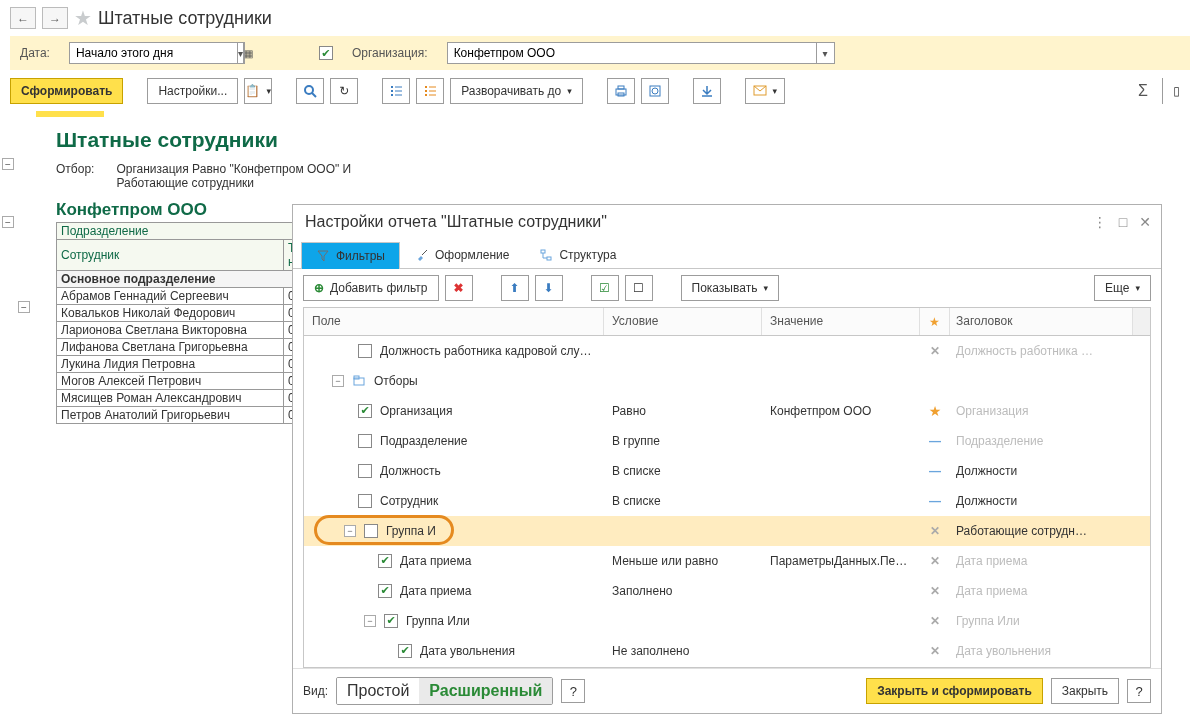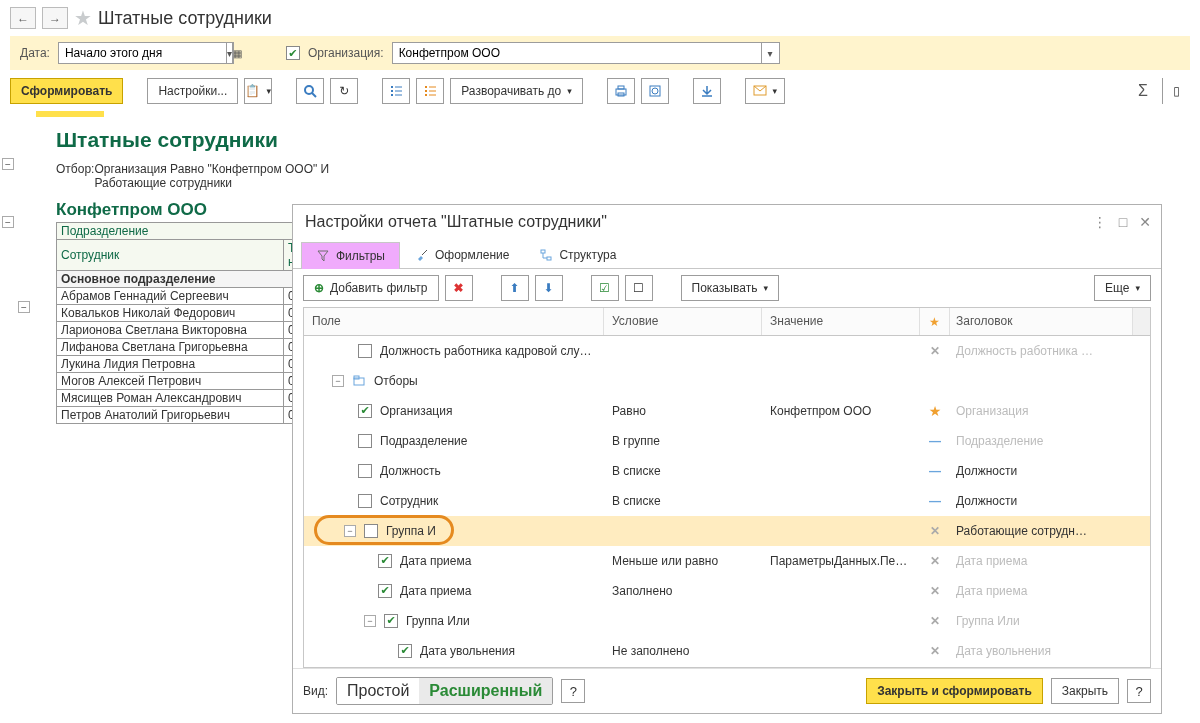--- a/index.html
+++ b/index.html
@@ -29,21 +29,21 @@
     font-size:12px; color:#555;
   }
   .star { color: #c9ccce; font-size: 20px; }
   .title { font-size: 18px; color:#333; }
 
   
   .filterbar {
     background: #fff4cd;
     display: flex;
     align-items: center;
-    gap: 8px;
+    gap: 19px;
     padding: 6px 10px;
     margin: 2px 10px;
   }
   .field-label { color:#555; }
   .select-wrap {
     display:flex;
     align-items:center;
     border:1px solid #9c9c9c;
     background:#fff;
     height:22px;
@@ -137,21 +137,21 @@
     left:-6px;
     top:-5px;
     width:68px;
     height:6px;
     background:#ffe04b;
   }
   .r-title {
     font-size:21px; font-weight:bold; color:#0f6a47;
     margin:4px 0 10px;
   }
-  .r-subheader { display:flex; gap:0; font-size:12px; color:#333; margin-bottom:10px;}
+  .r-subheader { display:flex; gap:22px; font-size:12px; color:#333; margin-bottom:10px;}
   .r-subheader .lbl { color:#333; }
   .r-company {
     font-size:17px; font-weight:bold; color:#0f6a47;
     margin:8px 0 2px;
   }
   .grid {
     border-collapse: collapse;
     width: 270px;
     font-size:12px;
   }
@@ -204,21 +204,21 @@
     display:flex; align-items:center; gap:6px;
     padding:6px 14px;
     border:1px solid transparent;
     border-bottom:none;
     font-size:12px;
     color:#333;
     cursor:pointer;
   }
   .tab.active {
     border-color:#c7c7c7;
-    background:#f0abfc;
+    background:#0ea5e9;
     position:relative;
     top:1px;
   }
   .tab-icon { width:14px; height:14px; display:inline-flex; align-items:center; justify-content:center;}
   .dlg-toolbar {
     display:flex;
     align-items:center;
     gap:6px;
     padding:6px 10px;
   }

